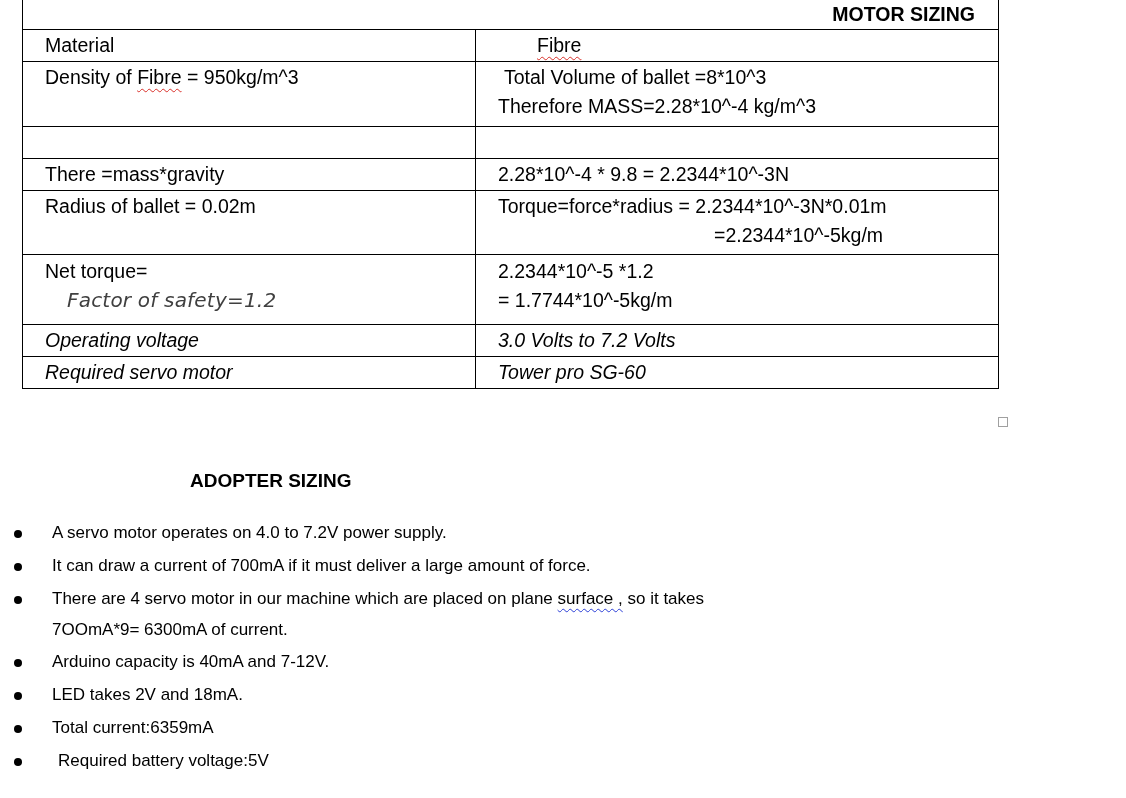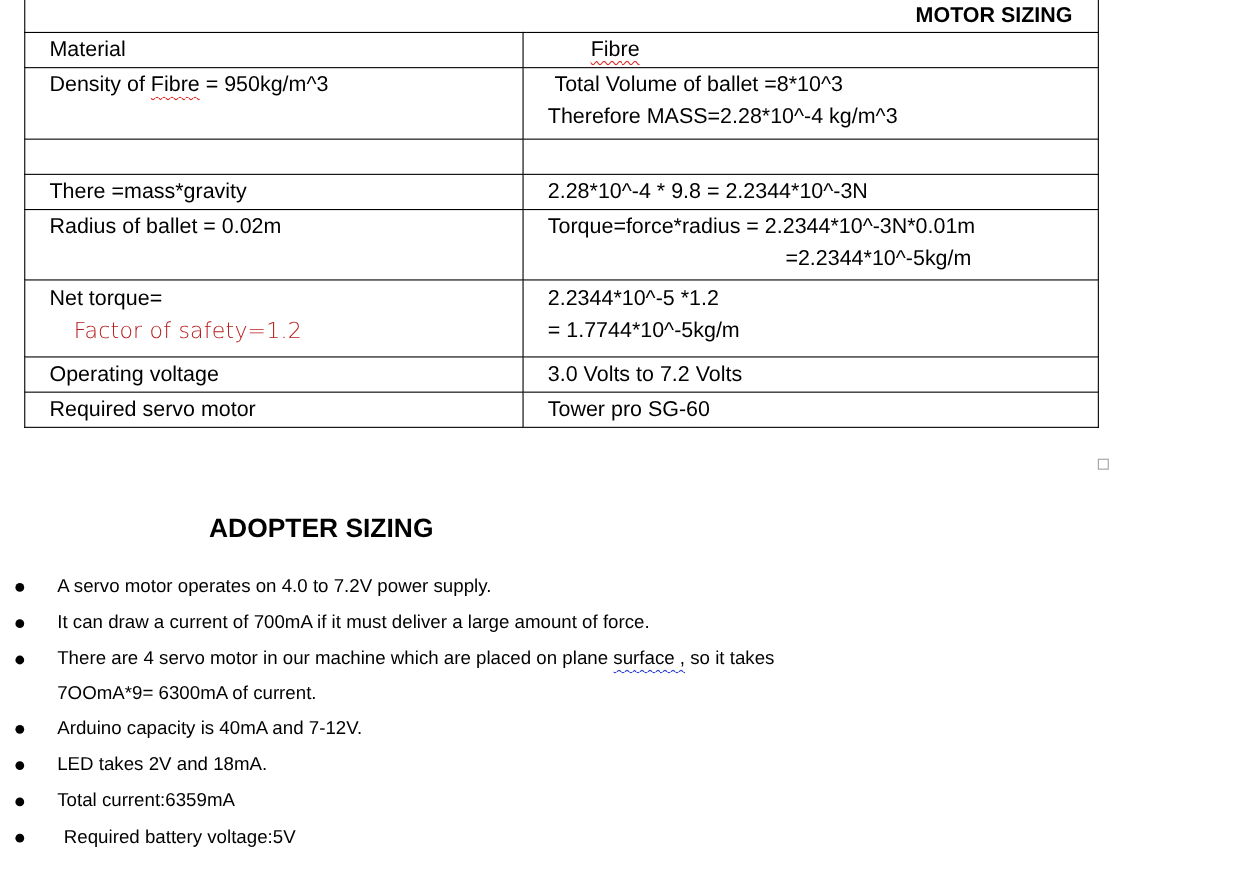--- a/index.html
+++ b/index.html
@@ -40,33 +40,34 @@
       line-height: 30px !important;
       padding: 0 !important;
     }
     .title-cell span { position: relative; left: -23px; top: 0px; }
     .r-material td { height: 31px; line-height: 31px; }
     .r-density td { height: 63px; padding-top: 1px; }
     .r-empty td { height: 31px; }
     .r-force td { height: 31px; line-height: 31px; }
     .r-radius td { height: 62px; padding-top: 1px; }
     .r-net td { height: 67px; padding-top: 2px; }
-    .r-op td, .r-stall td, .r-servo td { height: 31px; line-height: 31px; }
+    .r-op td, .r-stall td, .r-servo td { height: 31px; line-height: 31px; font-style: italic; }
     .line { display: block; }
     .indent-fibre { padding-left: 39px; }
     .indent-vol { padding-left: 6px; }
     .indent-eq2 { padding-left: 216px; }
     .safety {
       display: block;
       padding-left: 22px;
       font-family: "DejaVu Sans", sans-serif;
       font-weight: 300;
       font-size: 20px;
-      color: #b91c1c;
+      color: #404040;
       letter-spacing: 0.2px;
+      font-style: italic;
     }
     .spell-red {
       text-decoration: underline wavy #d9302a;
       text-decoration-thickness: 1px;
       text-underline-offset: 4px;
     }
     .spell-blue {
       text-decoration: underline wavy #2b3fd6;
       text-decoration-thickness: 1px;
       text-underline-offset: 4px;
@@ -78,21 +79,21 @@
       width: 8px;
       height: 8px;
       border: 1px solid #a0a0a0;
       background: #fff;
     }
     .section-heading {
       position: absolute;
       left: 190px;
       top: 468px;
       font-weight: bold;
-      font-size: 24px;
+      font-size: 19px;
       line-height: 26px;
     }
     .bullets {
       position: absolute;
       left: 0;
       top: 516px;
       margin: 0;
       padding: 0;
       list-style: none;
       font-size: 17px;

